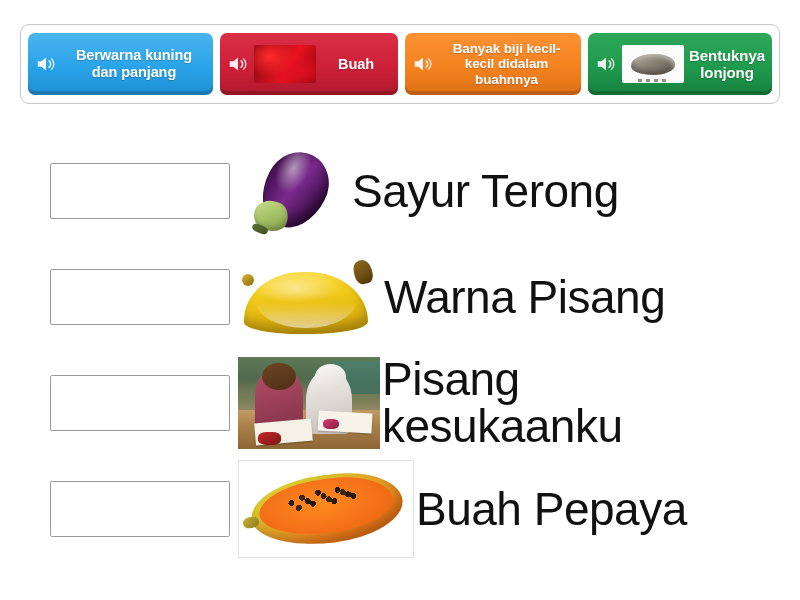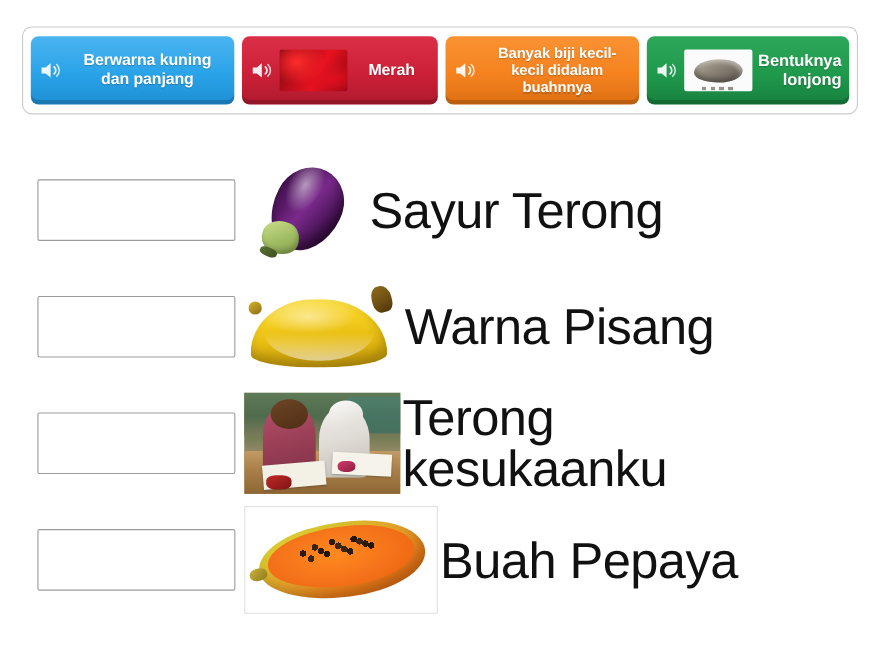--- a/index.html
+++ b/index.html
@@ -66,21 +66,21 @@
     flex: 1 1 auto;
     color: #ffffff;
     font-weight: bold;
     font-size: 14.5px;
     line-height: 1.15;
     text-align: center;
     text-shadow: 0 1px 1px rgba(0,0,0,0.22);
     letter-spacing: -0.1px;
   }
   .card-orange .card-label { font-size: 13.5px; }
-  .card-green  .card-label { font-size: 15px; text-align: right; }
+  .card-green  .card-label { font-size: 15px; text-align: center; }
 
   
   .card-thumb {
     flex: 0 0 auto;
     width: 62px;
     height: 38px;
     border-radius: 2px;
     overflow: hidden;
     position: relative;
   }
@@ -107,21 +107,21 @@
   .oval-shape::after {
     content: "";
     position: absolute;
     left: 7px; right: 7px; bottom: -7px;
     height: 3px;
     background: repeating-linear-gradient(90deg,#6b6459 0px,#6b6459 4px,transparent 4px,transparent 8px);
     opacity: 0.7;
   }
 
   
-  .rows { position: absolute; left: 0; top: 138px; width: 724px; }
+  .rows { position: absolute; left: 16px; top: 138px; width: 724px; }
 
   .row {
     position: relative;
     display: flex;
     align-items: center;
     height: 106px;
   }
 
   .dropbox {
     position: absolute;
@@ -337,21 +337,21 @@
 
     <div class="card card-red">
       <span class="spk">
         <svg viewBox="0 0 24 24">
             <path d="M3 9v6h4l5 4V5L7 9H3z" fill="#ffffff"></path>
             <path d="M15.5 8.5a4.6 4.6 0 010 7" stroke="#ffffff" stroke-width="1.7" fill="none" stroke-linecap="round"></path>
             <path d="M18 6.2a7.8 7.8 0 010 11.6" stroke="#ffffff" stroke-width="1.5" fill="none" stroke-linecap="round" opacity="0.85"></path>
           </svg>
       </span>
       <span class="card-thumb thumb-red"></span>
-      <span class="card-label">Merah</span>
+      <span class="card-label">Buah</span>
     </div>
 
     <div class="card card-orange">
       <span class="spk">
         <svg viewBox="0 0 24 24">
             <path d="M3 9v6h4l5 4V5L7 9H3z" fill="#ffffff"></path>
             <path d="M15.5 8.5a4.6 4.6 0 010 7" stroke="#ffffff" stroke-width="1.7" fill="none" stroke-linecap="round"></path>
             <path d="M18 6.2a7.8 7.8 0 010 11.6" stroke="#ffffff" stroke-width="1.5" fill="none" stroke-linecap="round" opacity="0.85"></path>
           </svg>
       </span>
@@ -410,21 +410,21 @@
           <span class="kid-desk"></span>
           <span class="kid-a"></span>
           <span class="kid-a-head"></span>
           <span class="kid-b"></span>
           <span class="kid-b-head"></span>
           <span class="kid-paper1"></span>
           <span class="kid-paper2"></span>
           <span class="kid-blob1"></span>
           <span class="kid-blob2"></span>
         </div>
-        <div class="row-text">Terong
+        <div class="row-text">Pisang
 kesukaanku</div>
       </div>
     </div>
 
     <div class="row row-4">
       <div class="dropbox"></div>
       <div class="row-content">
         <div class="row-media img-papaya">
           <span class="pap-body"></span>
           <span class="pap-flesh"></span>

